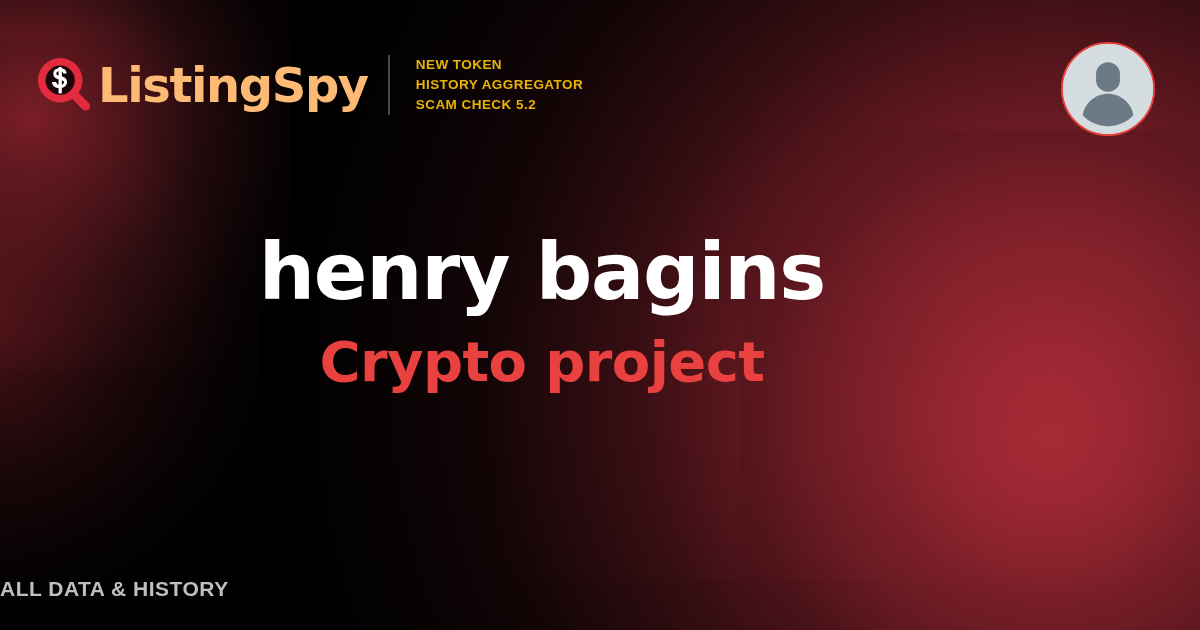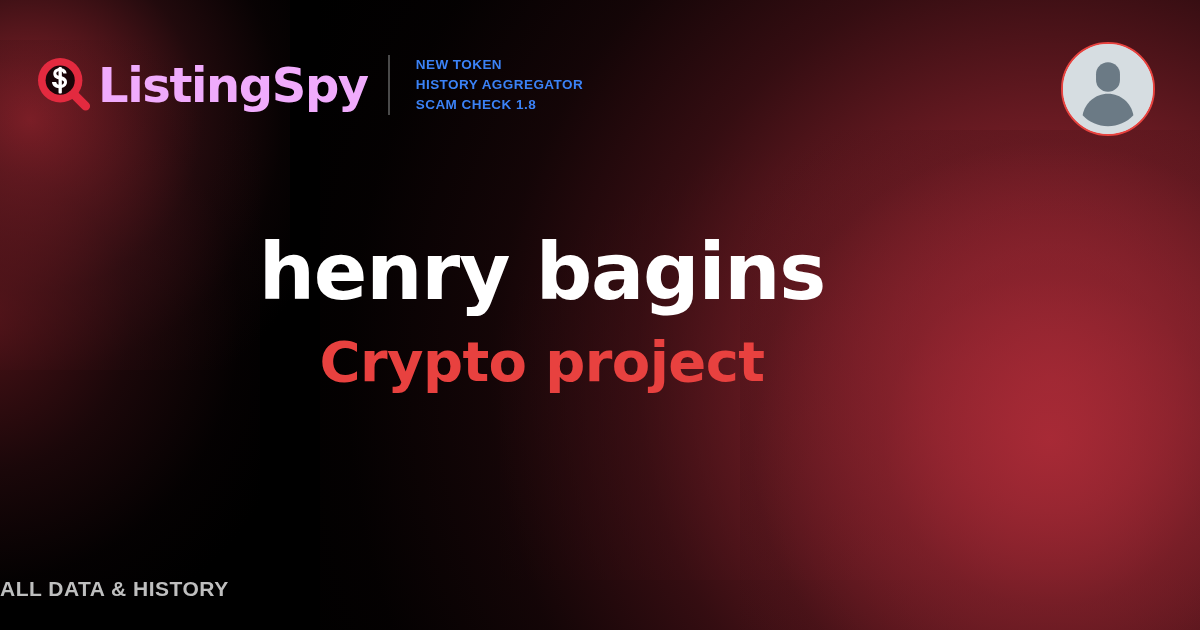--- a/index.html
+++ b/index.html
@@ -123,21 +123,21 @@
     display: block;
     flex: 0 0 auto;
     margin-right: 4px;
   }
 
   .wordmark {
     font-family: "DejaVu Sans", sans-serif;
     font-size: 48px;
     font-weight: 700;
     letter-spacing: -1.4px;
-    color: #f0abfc;
+    color: #fdba74;
     line-height: 1;
     white-space: nowrap;
   }
 
   .brand-divider {
     width: 2px;
     height: 60px;
     background: #4a4a4a;
     margin: 0 26px 0 20px;
     flex: 0 0 auto;
@@ -148,21 +148,21 @@
     flex-direction: column;
     justify-content: center;
     gap: 2px;
   }
 
   .tagline-line {
     font-family: "Liberation Sans", sans-serif;
     font-size: 13.5px;
     font-weight: 700;
     letter-spacing: 0.45px;
-    color: #3b82f6;
+    color: #eab308;
     line-height: 1.32;
     white-space: nowrap;
   }
 
   
   .avatar {
     position: absolute;
     right: 45px;
     top: 42px;
     width: 94px;
@@ -269,21 +269,21 @@
           </g>
         </svg>
         <span class="wordmark">ListingSpy</span>
       </div>
 
       <div class="brand-divider"></div>
 
       <div class="tagline">
         <span class="tagline-line">NEW TOKEN</span>
         <span class="tagline-line">HISTORY AGGREGATOR</span>
-        <span class="tagline-line">SCAM CHECK 1.8</span>
+        <span class="tagline-line">SCAM CHECK 5.2</span>
       </div>
 
     </div>
 
     <div class="avatar">
       <svg viewBox="0 0 94 94">
         <rect x="0" y="0" width="94" height="94" fill="#d6dde1"></rect>
         <rect x="34.5" y="19" width="25" height="31" rx="12.5" fill="#6b7a85"></rect>
         <path d="M47 52 c-13.5 0 -24.5 10.0 -26.5 22.5 c6.8 7.2 16.2 11.5 26.5 11.5 c10.3 0 19.7 -4.3 26.5 -11.5 C71.5 62.0 60.5 52 47 52 Z" fill="#6b7a85"></path>
       </svg>

